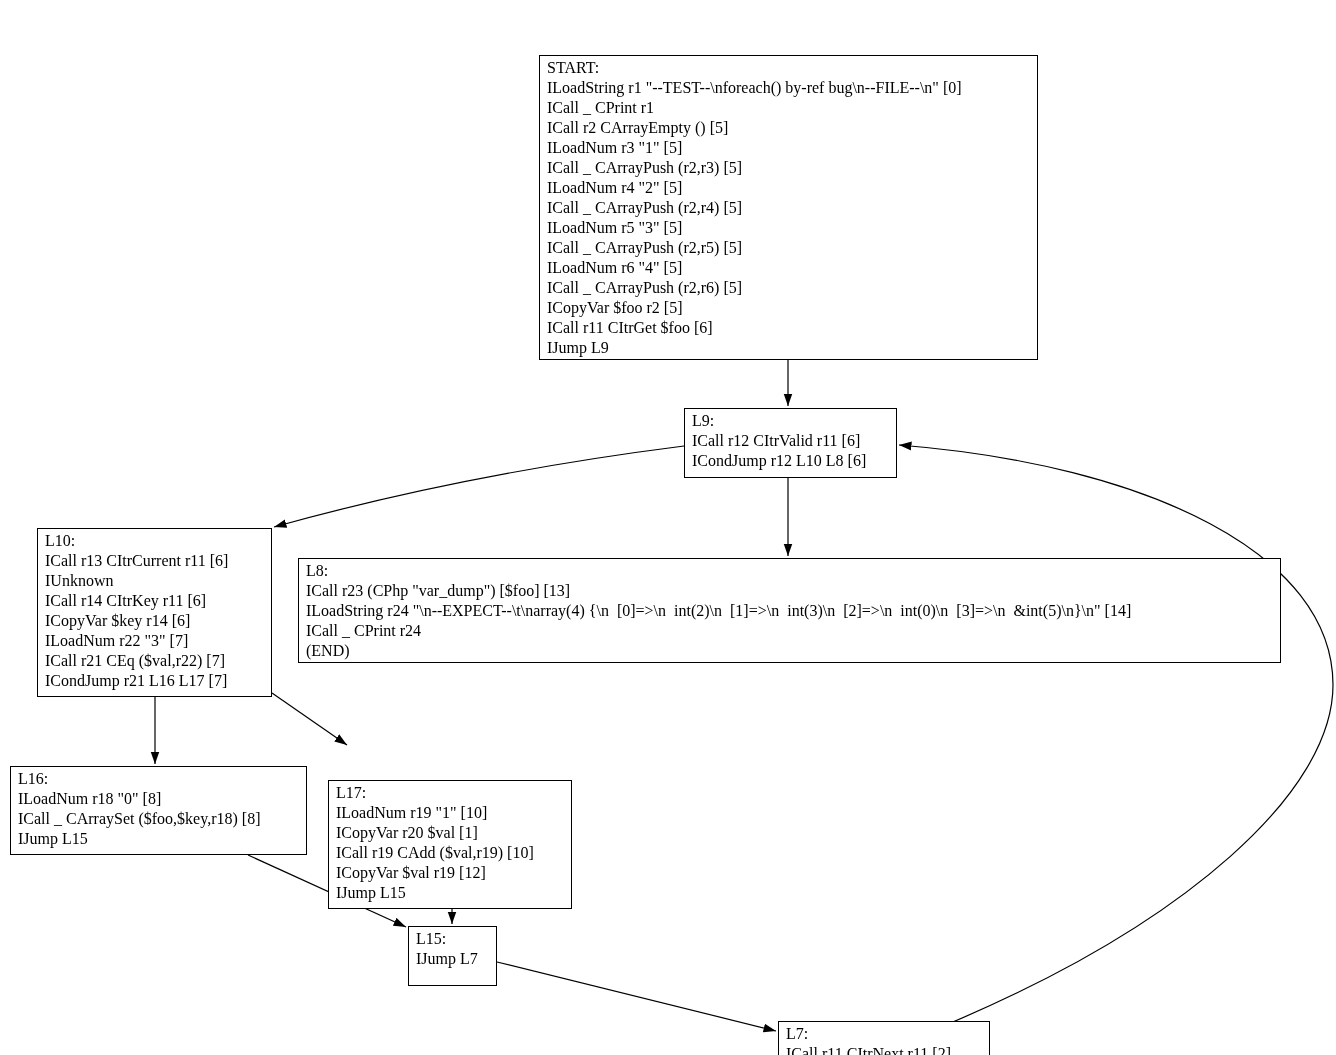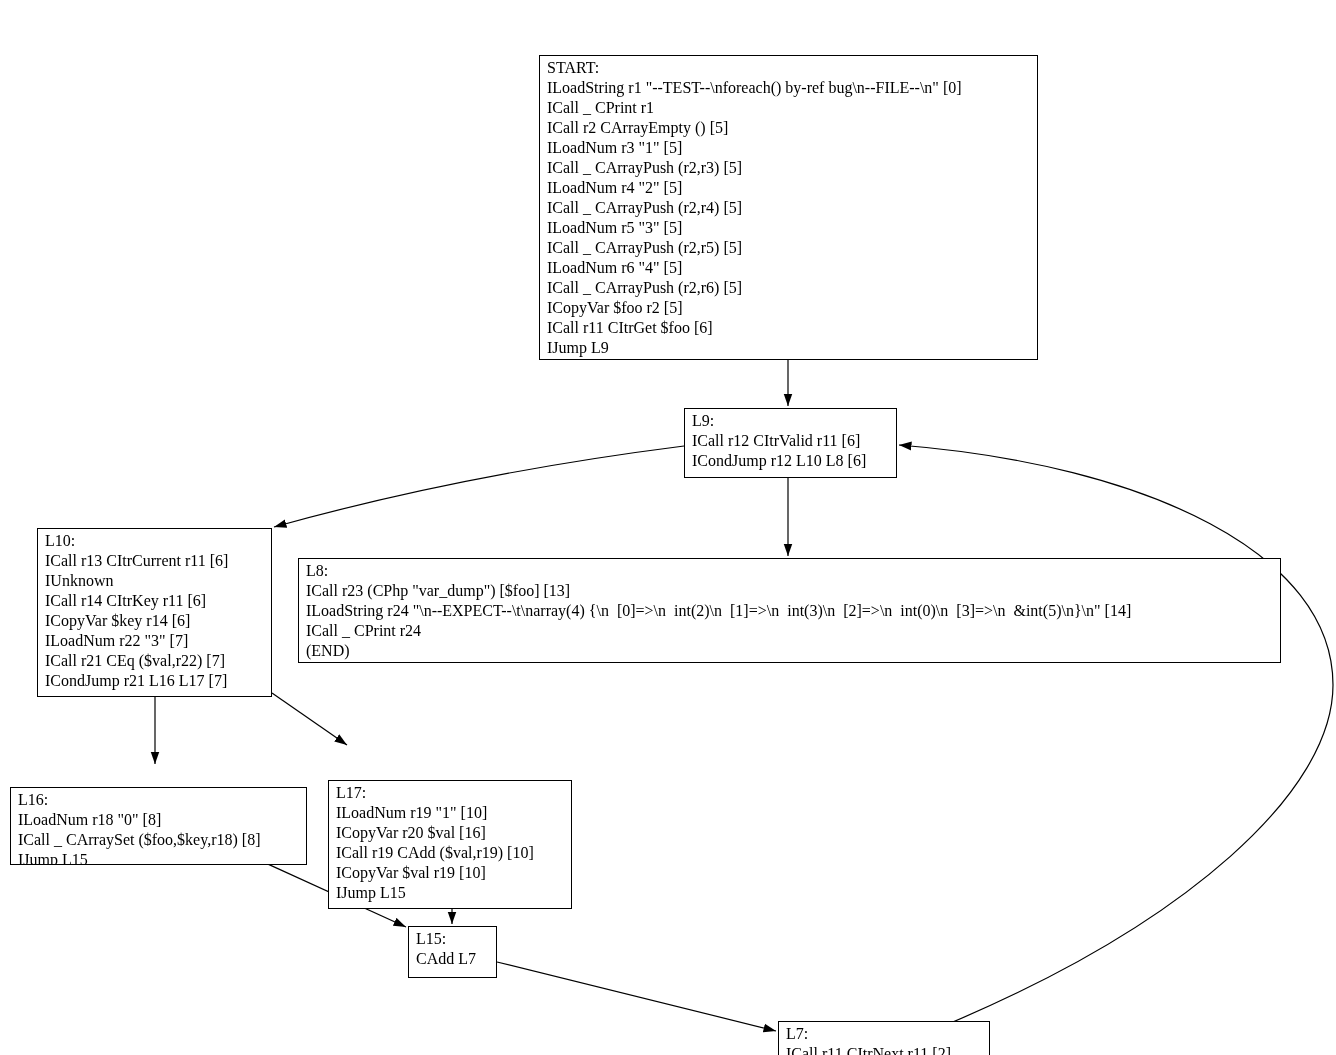--- a/index.html
+++ b/index.html
@@ -67,18 +67,18 @@
         <path d="M452 830 L452 879" class="edge-path" marker-end="url(#arrowhead)"></path>
         <path d="M497 917 L776 986" class="edge-path" marker-end="url(#arrowhead)"></path>
         <path d="M941 982 C1190 878,1333 745,1333 640 C1333 510,1150 420,899 400" class="edge-path" marker-end="url(#arrowhead)"></path>
       </g>
   </svg>
   <div id="node-layer">
       <div class="cfg-node" style="left: 539px; top: 10px; width: 499px; height: 305px;"><div class="ln">START:</div><div class="ln">ILoadString r1 "--TEST--\nforeach() by-ref bug\n--FILE--\n" [0]</div><div class="ln">ICall _ CPrint r1</div><div class="ln">ICall r2 CArrayEmpty () [5]</div><div class="ln">ILoadNum r3 "1" [5]</div><div class="ln">ICall _ CArrayPush (r2,r3) [5]</div><div class="ln">ILoadNum r4 "2" [5]</div><div class="ln">ICall _ CArrayPush (r2,r4) [5]</div><div class="ln">ILoadNum r5 "3" [5]</div><div class="ln">ICall _ CArrayPush (r2,r5) [5]</div><div class="ln">ILoadNum r6 "4" [5]</div><div class="ln">ICall _ CArrayPush (r2,r6) [5]</div><div class="ln">ICopyVar $foo r2 [5]</div><div class="ln">ICall r11 CItrGet $foo [6]</div><div class="ln tail">IJump L9</div></div>
       <div class="cfg-node" style="left: 684px; top: 363px; width: 213px; height: 70px;"><div class="ln">L9:</div><div class="ln">ICall r12 CItrValid r11 [6]</div><div class="ln tail">ICondJump r12 L10 L8 [6]</div></div>
       <div class="cfg-node" style="left: 37px; top: 483px; width: 235px; height: 169px;"><div class="ln">L10:</div><div class="ln">ICall r13 CItrCurrent r11 [6]</div><div class="ln">IUnknown</div><div class="ln">ICall r14 CItrKey r11 [6]</div><div class="ln">ICopyVar $key r14 [6]</div><div class="ln">ILoadNum r22 "3" [7]</div><div class="ln">ICall r21 CEq ($val,r22) [7]</div><div class="ln tail">ICondJump r21 L16 L17 [7]</div></div>
       <div class="cfg-node" style="left: 298px; top: 513px; width: 983px; height: 105px;"><div class="ln">L8:</div><div class="ln">ICall r23 (CPhp "var_dump") [$foo] [13]</div><div class="ln">ILoadString r24 "\n--EXPECT--\t\narray(4) {\n  [0]=&gt;\n  int(2)\n  [1]=&gt;\n  int(3)\n  [2]=&gt;\n  int(0)\n  [3]=&gt;\n  &amp;int(5)\n}\n" [14]</div><div class="ln">ICall _ CPrint r24</div><div class="ln tail">(END)</div></div>
-      <div class="cfg-node" style="left: 10px; top: 742px; width: 297px; height: 78px;"><div class="ln">L16:</div><div class="ln">ILoadNum r18 "0" [8]</div><div class="ln">ICall _ CArraySet ($foo,$key,r18) [8]</div><div class="ln tail">IJump L15</div></div>
-      <div class="cfg-node" style="left: 328px; top: 735px; width: 244px; height: 129px;"><div class="ln">L17:</div><div class="ln">ILoadNum r19 "1" [10]</div><div class="ln">ICopyVar r20 $val [16]</div><div class="ln">ICall r19 CAdd ($val,r19) [10]</div><div class="ln">ICopyVar $val r19 [10]</div><div class="ln tail">IJump L15</div></div>
-      <div class="cfg-node" style="left: 408px; top: 881px; width: 89px; height: 52px;"><div class="ln">L15:</div><div class="ln tail">CAdd L7</div></div>
+      <div class="cfg-node" style="left: 10px; top: 721px; width: 297px; height: 89px;"><div class="ln">L16:</div><div class="ln">ILoadNum r18 "0" [8]</div><div class="ln">ICall _ CArraySet ($foo,$key,r18) [8]</div><div class="ln tail">IJump L15</div></div>
+      <div class="cfg-node" style="left: 328px; top: 735px; width: 244px; height: 129px;"><div class="ln">L17:</div><div class="ln">ILoadNum r19 "1" [10]</div><div class="ln">ICopyVar r20 $val [1]</div><div class="ln">ICall r19 CAdd ($val,r19) [10]</div><div class="ln">ICopyVar $val r19 [12]</div><div class="ln tail">IJump L15</div></div>
+      <div class="cfg-node" style="left: 408px; top: 881px; width: 89px; height: 60px;"><div class="ln">L15:</div><div class="ln tail">IJump L7</div></div>
       <div class="cfg-node" style="left: 778px; top: 976px; width: 212px; height: 64px;"><div class="ln">L7:</div><div class="ln">ICall r11 CItrNext r11 [2]</div><div class="ln tail">IJump L9</div></div>
     </div>
 </div>
 
 </body></html>

